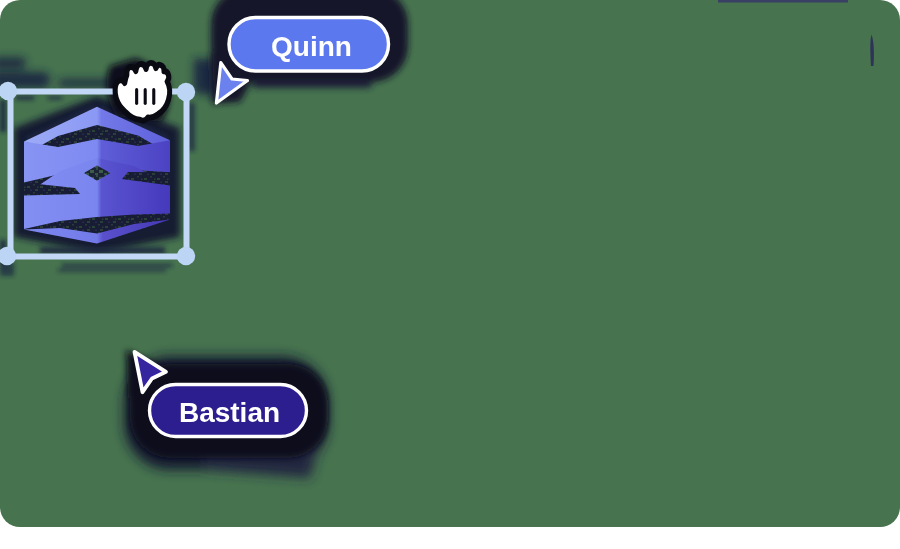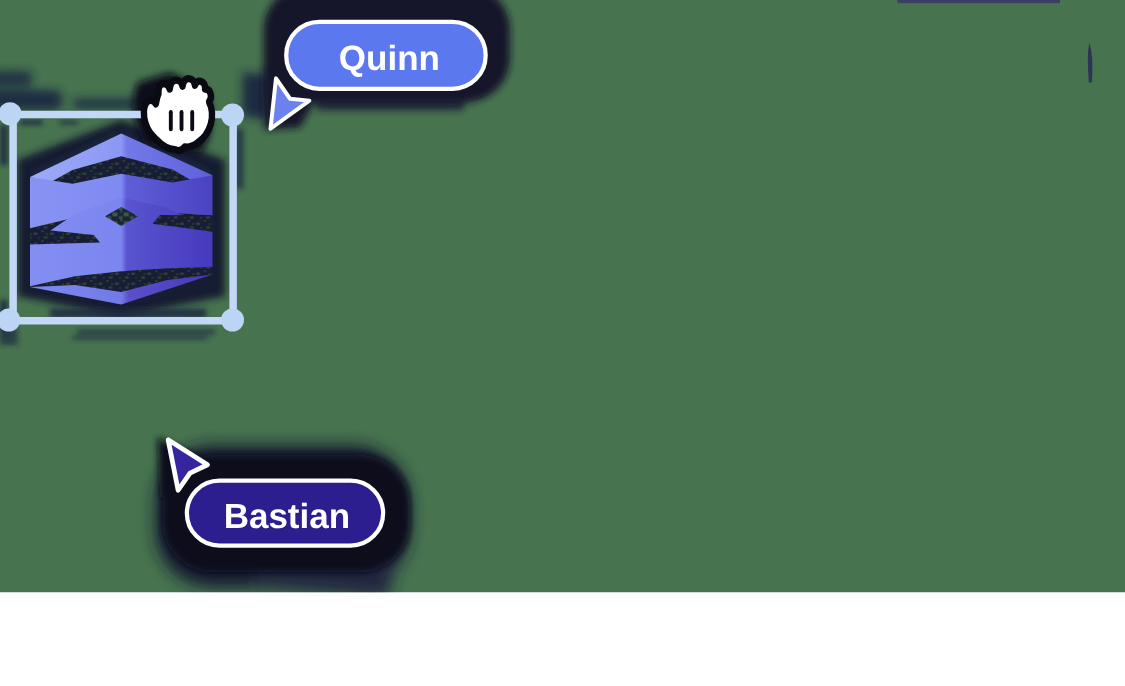--- a/index.html
+++ b/index.html
@@ -1,17 +1,17 @@
 <!DOCTYPE html>
 <html><head>
 <meta charset="utf-8">
 <style>
   html,body{margin:0;padding:0;}
-  #stage{position:relative;width:900px;height:474px;background:#47734f;overflow:hidden;
-    font-family:"Liberation Sans", sans-serif;}
+  #stage{position:relative;width:900px;height:527px;background:#47734f;overflow:hidden;
+    font-family:"Liberation Sans", sans-serif;border-radius:20px;}
   svg{position:absolute;left:0;top:0;}
 </style>
 </head>
 <body>
 <div id="stage">
 <svg width="900" height="549" viewBox="0 0 900 549">
   <defs>
     <filter id="b2" x="-40%" y="-40%" width="180%" height="180%">
           <feGaussianBlur stdDeviation="2"></feGaussianBlur>
         </filter>

